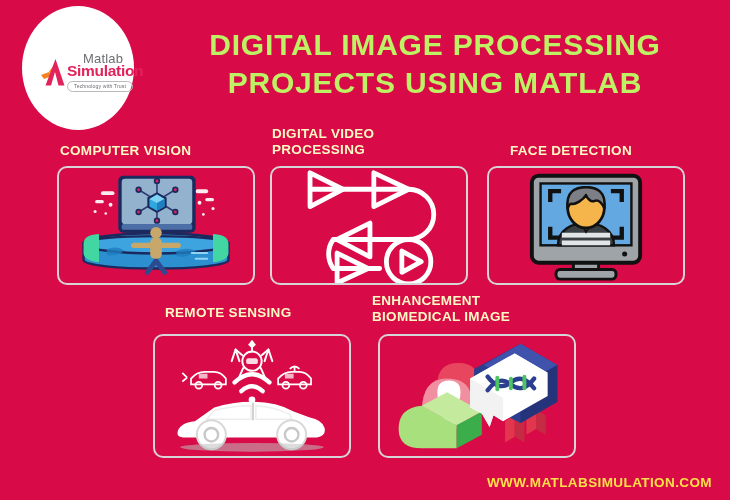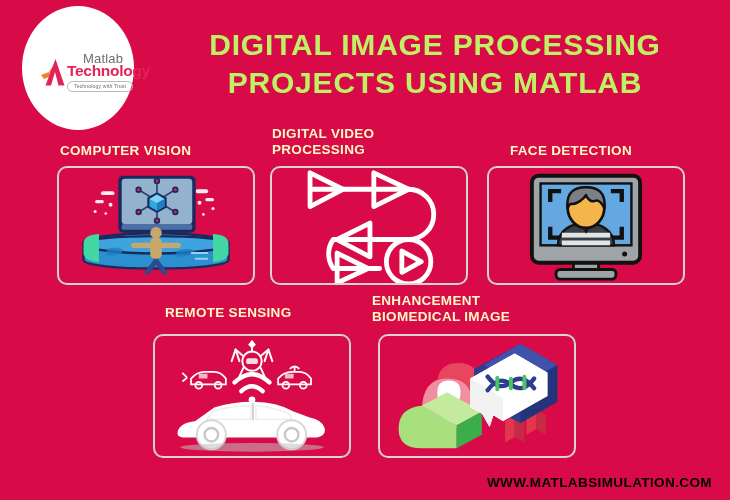--- a/index.html
+++ b/index.html
@@ -113,42 +113,42 @@
     box-sizing: border-box;
     overflow: hidden;
   }
   .card svg { display: block; width: 100%; height: 100%; }
 
   
   #footer-url {
     position: absolute;
     right: 18px;
     bottom: 10px;
-    color: #000000;
+    color: #fde047;
     font-weight: bold;
     font-size: 13.5px;
     letter-spacing: .4px;
     font-stretch: condensed;
   }
 </style>
 </head>
 <body>
 
 <div id="poster">
 
   <div id="logo-badge">
     <div id="logo-inner">
       <svg id="logo-mark" viewBox="0 0 26 30">
         <path d="M1 17 L9 14 L11.5 18 L4 21 Z" fill="#f58220"></path>
         <path d="M9 13.5 L15 6 L17 10 L11.5 17.8 Z" fill="#f58220"></path>
         <path d="M15.5 1 L24.5 27.5 L18.5 27.5 L15 14 L11 27.5 L5.5 27.5 Z" fill="#e2225b"></path>
       </svg>
       <div id="logo-text-wrap">
         <div id="logo-matlab">Matlab</div>
-        <div id="logo-simulation">Technology</div>
+        <div id="logo-simulation">Simulation</div>
         <div id="logo-tagline">Technology with Trust</div>
       </div>
     </div>
   </div>
 
   <div id="main-title">
     <span class="tl">DIGITAL IMAGE PROCESSING</span>
     <span class="tl">PROJECTS USING MATLAB</span>
   </div>
 

